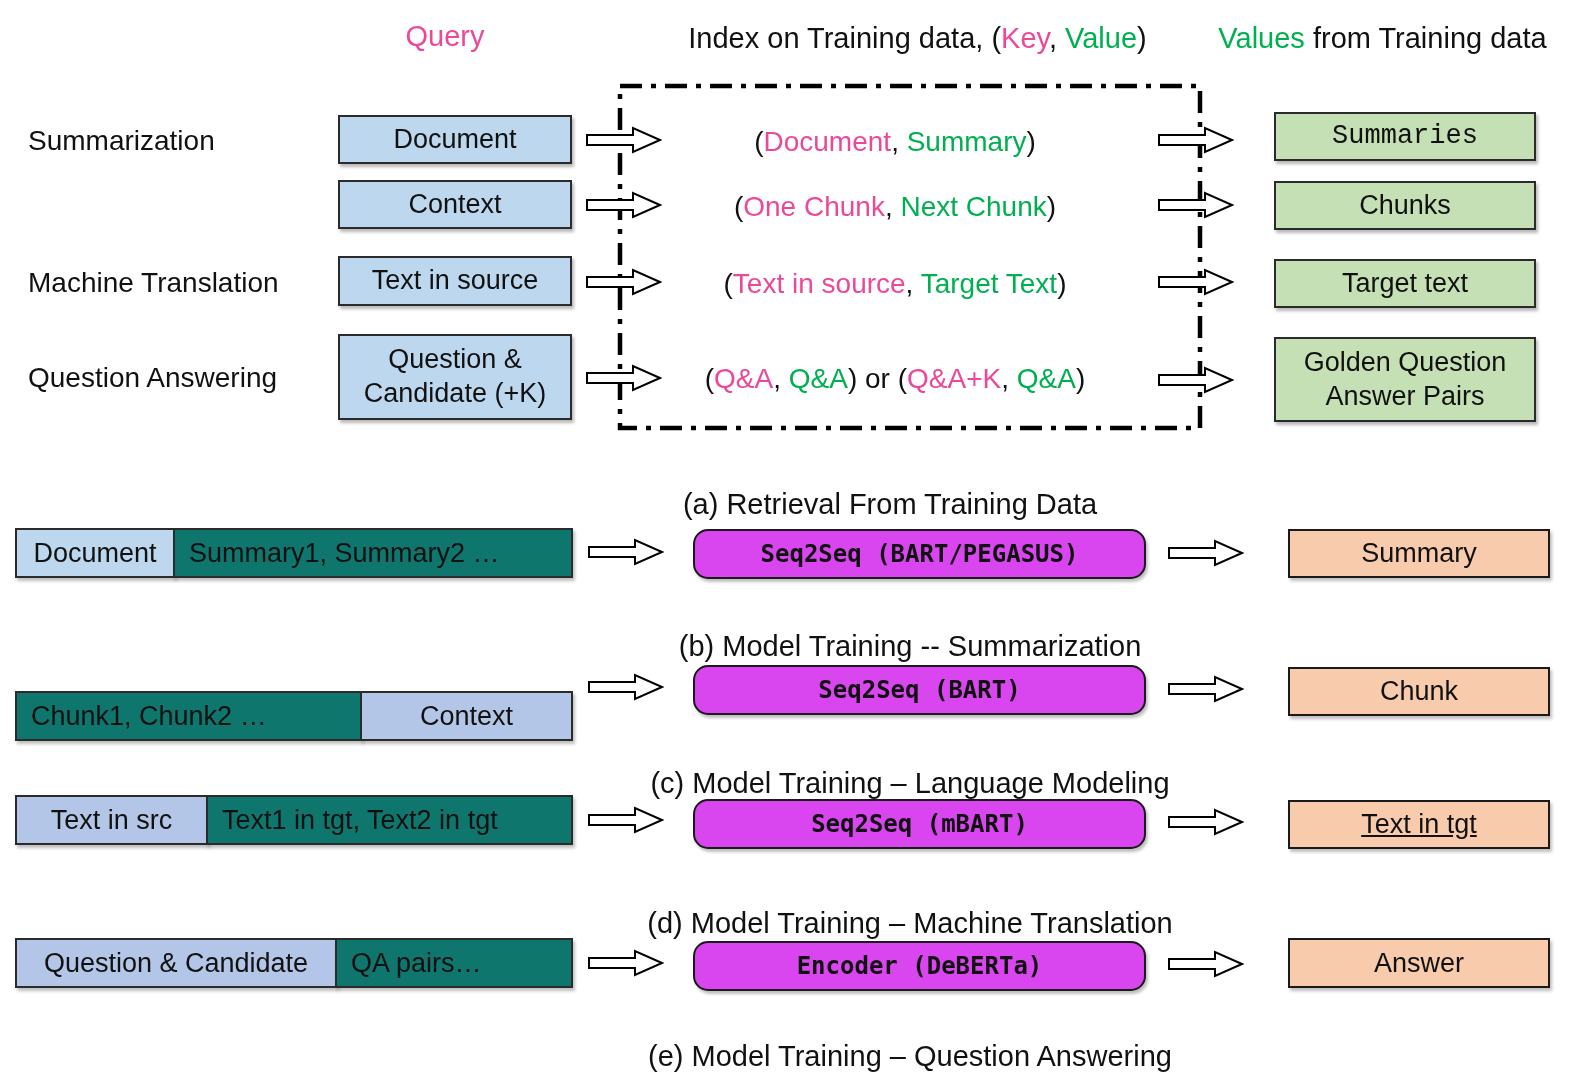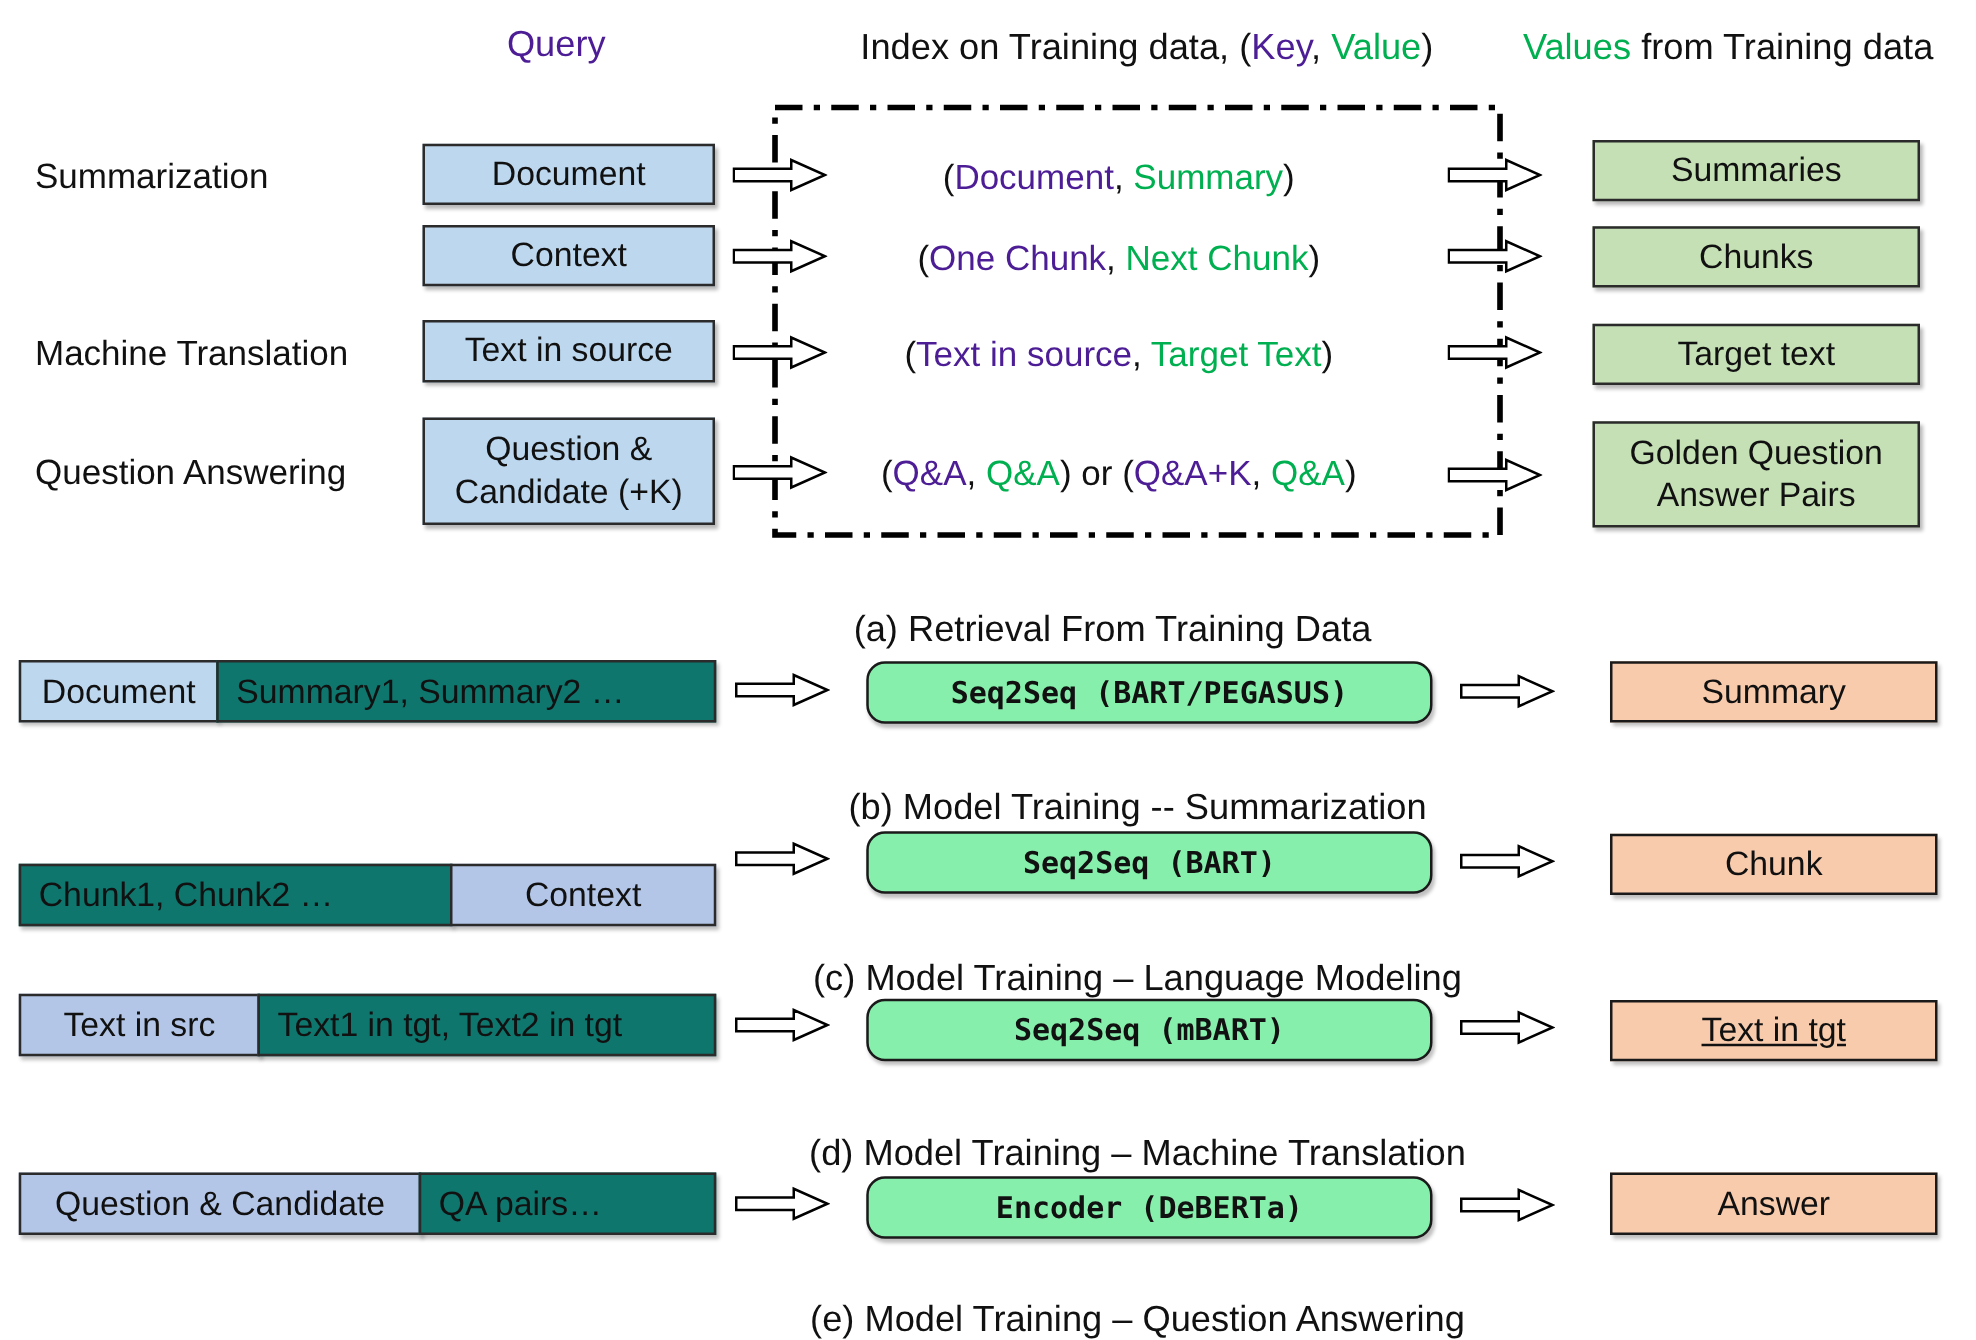--- a/index.html
+++ b/index.html
@@ -1,19 +1,19 @@
 <!DOCTYPE html>
 <html><head>
 <meta charset="utf-8">
 <style>
   html,body{margin:0;padding:0;background:#ffffff;}
   body{font-family:"Liberation Sans", sans-serif;color:#111;}
   .canvas{position:relative;width:1581px;height:1072px;background:#fff;overflow:hidden;}
   .abs{position:absolute;}
-  .blue-t{color:#4c1d95;}
+  .blue-t{color:#ec4899;}
   .green-t{color:#00B050;}
   .hdr{font-size:29px;text-align:center;white-space:nowrap;}
   .task-label{font-size:28px;white-space:nowrap;}
   .qbox{background:#BDD7EE;border:2px solid #2b2b2b;box-sizing:border-box;
         display:flex;align-items:center;justify-content:center;text-align:center;
         font-size:27px;line-height:1.25;box-shadow:2px 3px 3px rgba(0,0,0,0.28);}
   .gbox{background:#C5E0B4;border:2px solid #2b2b2b;box-sizing:border-box;
         display:flex;align-items:center;justify-content:center;text-align:center;
         font-size:27px;line-height:1.25;box-shadow:2px 3px 3px rgba(0,0,0,0.28);}
   .pair{font-size:28px;text-align:center;white-space:nowrap;z-index:3;}
@@ -22,21 +22,21 @@
   .dash-rect{position:absolute;z-index:1;}
   .seg-bar{position:absolute;display:flex;}
   .seg{border:2px solid #2b2b2b;box-sizing:border-box;display:flex;align-items:center;
        font-size:27px;white-space:nowrap;box-shadow:2px 3px 3px rgba(0,0,0,0.25);}
   .seg + .seg{margin-left:-2px;}
   .seg.c{justify-content:center;}
   .seg.l{justify-content:flex-start;padding-left:14px;}
   .seg.blue1{background:#BDD7EE;}
   .seg.blue2{background:#B4C6E7;}
   .seg.green{background:#0f766e;}
-  .model-box{background:#86efac;border:2.5px solid #1a1a1a;border-radius:15px;box-sizing:border-box;
+  .model-box{background:#d946ef;border:2.5px solid #1a1a1a;border-radius:15px;box-sizing:border-box;
         display:flex;align-items:center;justify-content:center;
         font-family:"DejaVu Sans Mono", monospace;font-weight:bold;font-size:24px;
         box-shadow:2px 3px 3px rgba(0,0,0,0.25);}
   .out-box{background:#F8CBAD;border:2.5px solid #1a1a1a;box-sizing:border-box;
         display:flex;align-items:center;justify-content:center;font-size:27px;
         box-shadow:2px 3px 3px rgba(0,0,0,0.25);}
 </style>
 </head>
 <body>
 
@@ -62,21 +62,21 @@
   </div>
   <svg class="block-arrow" style="left:586px;top:126px;" width="76" height="28" viewBox="0 0 76 28">
     <polygon points="1,9 47,9 47,2 74,14 47,26 47,19 1,19" fill="#fff" stroke="#000" stroke-width="2"></polygon>
   </svg>
   <div class="abs pair" style="left:645px;top:126px;width:500px;">
     <span>(</span><span class="blue-t">Document</span><span>, </span><span class="green-t">Summary</span><span>)</span>
   </div>
   <svg class="block-arrow" style="left:1158px;top:126px;" width="76" height="28" viewBox="0 0 76 28">
     <polygon points="1,9 47,9 47,2 74,14 47,26 47,19 1,19" fill="#fff" stroke="#000" stroke-width="2"></polygon>
   </svg>
-  <div class="abs gbox" style="left:1274px;top:112px;width:262px;height:49px;">
+  <div class="abs gbox" style="left:1274px;top:112px;width:262px;height:49px;font-family:Liberation Mono, monospace;">
     <span>Summaries</span>
   </div>
 
   <div class="abs qbox" style="left:338px;top:180px;width:234px;height:49px;">
     <span>Context</span>
   </div>
   <svg class="block-arrow" style="left:586px;top:191px;" width="76" height="28" viewBox="0 0 76 28">
     <polygon points="1,9 47,9 47,2 74,14 47,26 47,19 1,19" fill="#fff" stroke="#000" stroke-width="2"></polygon>
   </svg>
   <div class="abs pair" style="left:645px;top:191px;width:500px;">

